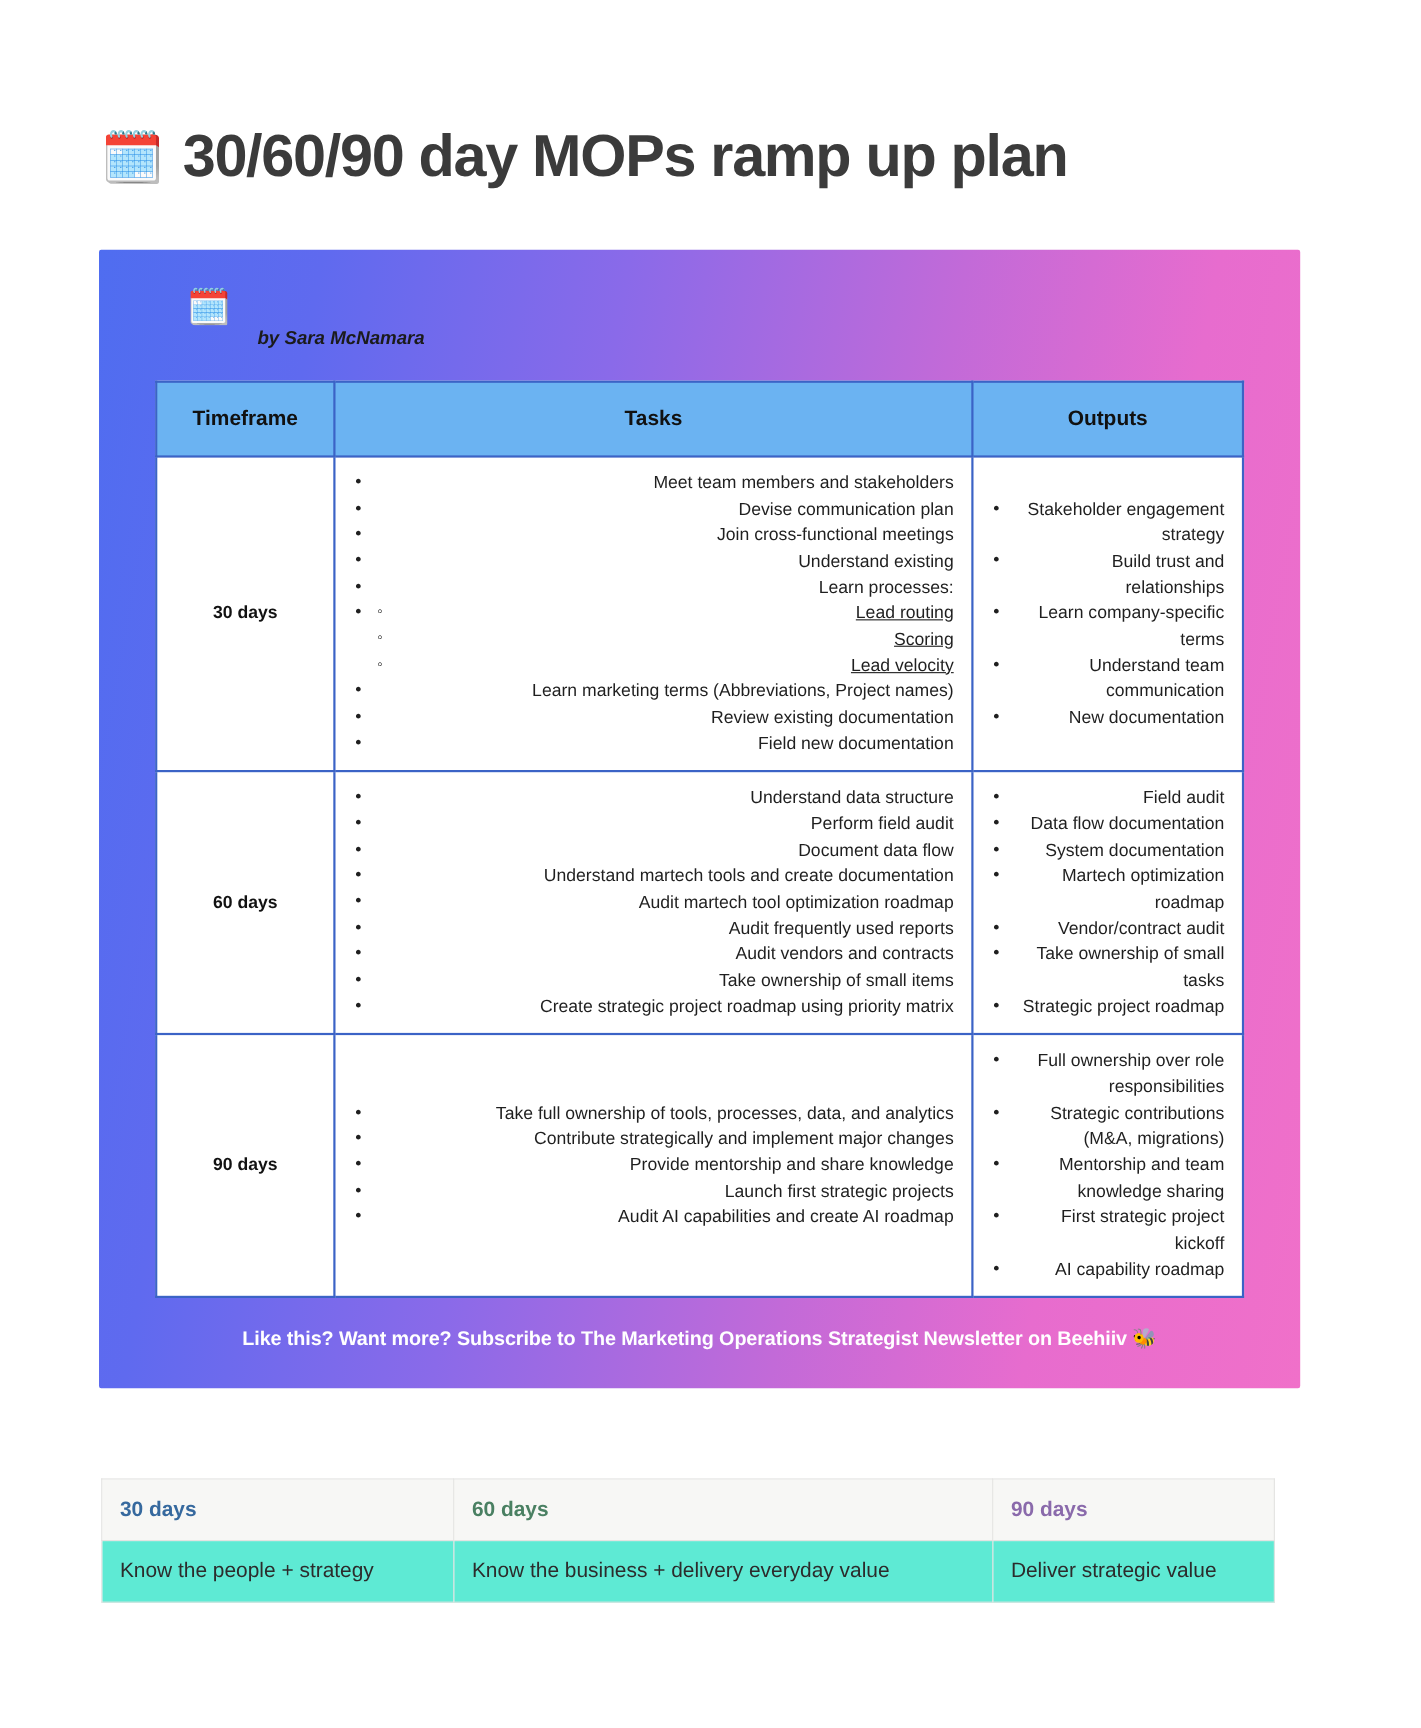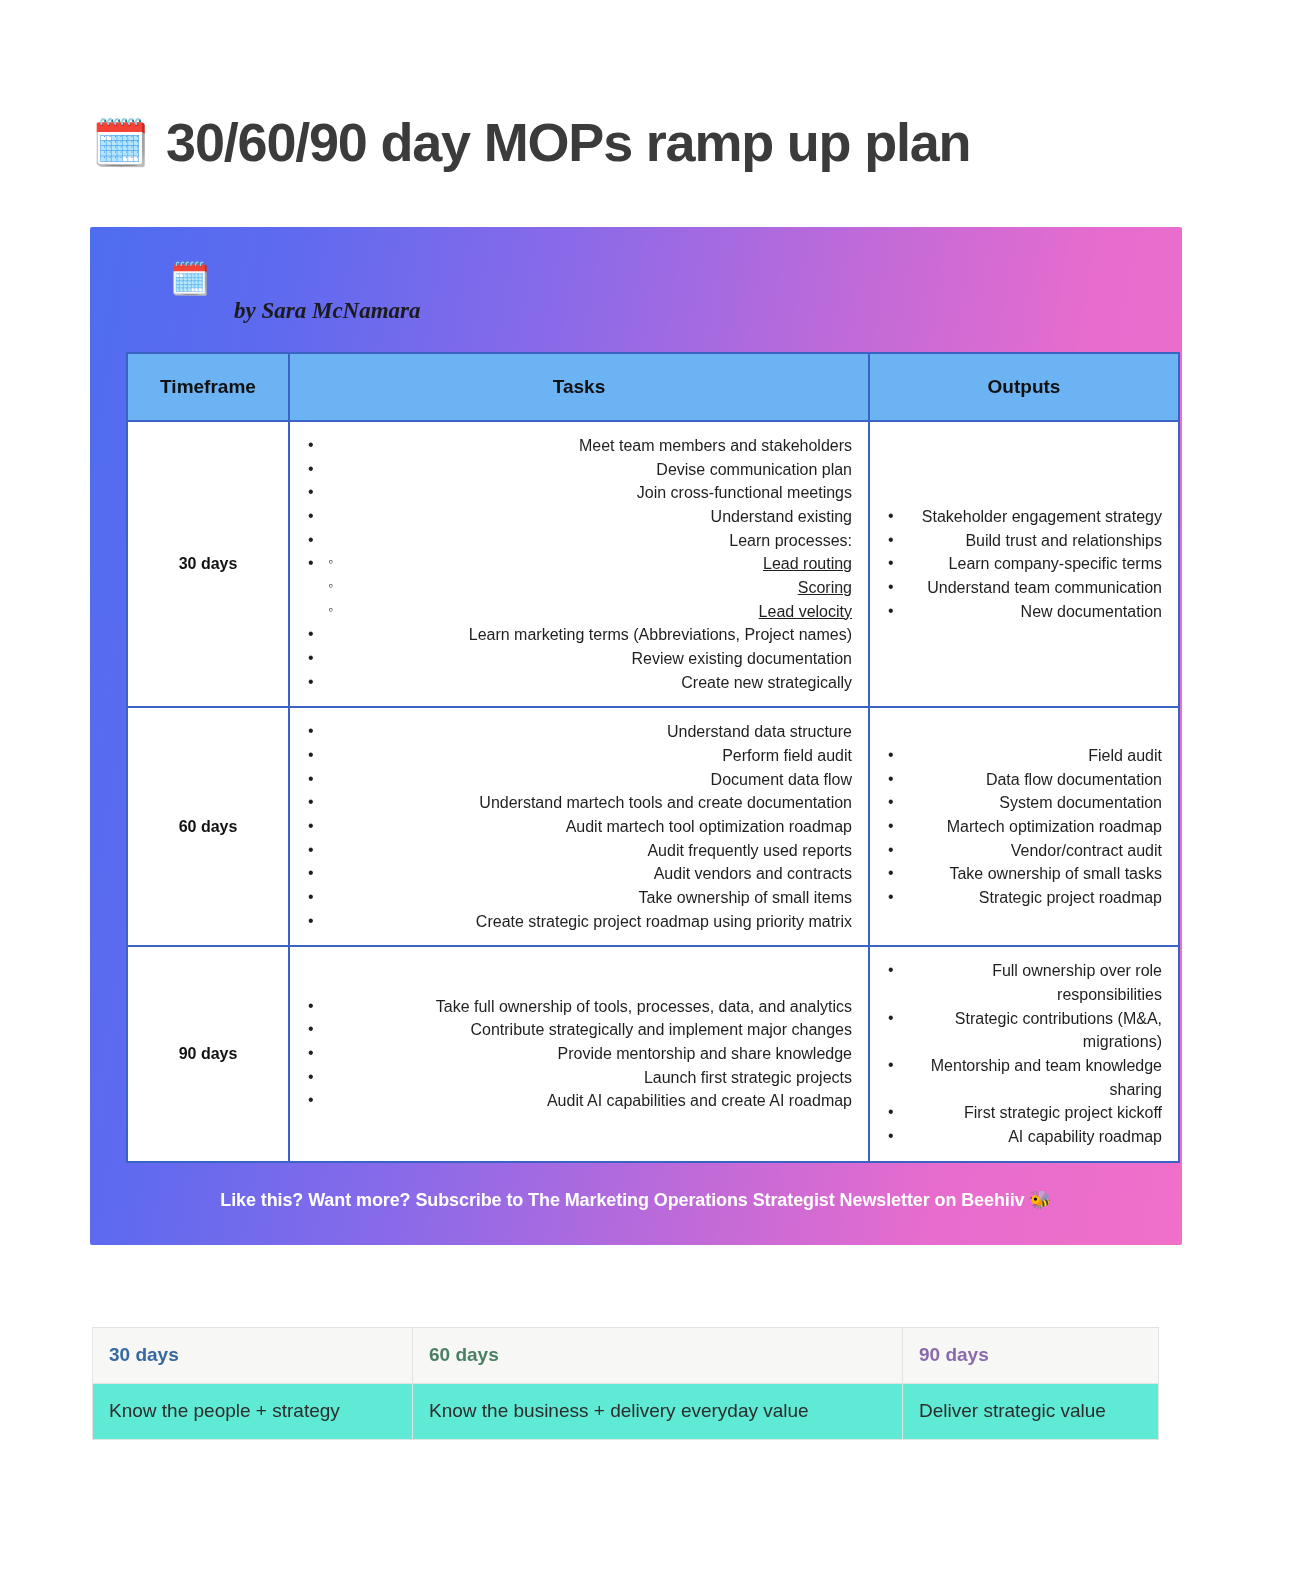--- a/index.html
+++ b/index.html
@@ -57,25 +57,24 @@
     font-size: 36px;
     font-weight: bold;
     color: #121212;
     letter-spacing: -0.7px;
     line-height: 1.1;
   }
   .ig-head .emoji { font-size: 32px; line-height: 1; }
   .ig-byline {
     padding-left: 108px;
     margin-top: 3px;
-    font-size: 23px;
+    font-size: 17px;
     font-style: italic;
     font-weight: bold;
     color: #1b1b1b;
-    font-family: Liberation Serif, serif;
   }
 
   
   .plan-table {
     margin: 28px auto 12px auto;
     width: 978px;
     border-collapse: collapse;
     background: #ffffff;
     border: 2px solid #3b63c6;
     table-layout: fixed;
@@ -88,21 +87,21 @@
   .plan-table thead th {
     background: #6bb3f2;
     color: #111111;
     font-size: 19px;
     font-weight: bold;
     height: 68px;
     text-align: center;
   }
   .col-timeframe { width: 162px; }
   .col-tasks     { width: 580px; }
-  .col-outputs   { width: 310px; }
+  .col-outputs   { width: 246px; }
 
   td.tf-cell {
     text-align: center;
     font-size: 16px;
     font-weight: bold;
     color: #121212;
   }
   td.list-cell {
     padding: 12px 16px 12px 18px;
   }
@@ -228,21 +227,21 @@
               <li>Learn processes:</li>
               <li style="list-style: none; padding: 0px;">
                 <ul class="sublist">
                   <li><span class="link">Lead routing</span></li>
                   <li><span class="link">Scoring</span></li>
                   <li><span class="link">Lead velocity</span></li>
                 </ul>
               </li>
               <li>Learn marketing terms (Abbreviations, Project names)</li>
               <li>Review existing documentation</li>
-              <li>Create new strategically</li>
+              <li>Field new documentation</li>
             </ul>
           </td>
           <td class="outputs-cell">
             <ul class="blist">
               <li>Stakeholder engagement strategy</li>
               <li>Build trust and relationships</li>
               <li>Learn company-specific terms</li>
               <li>Understand team communication</li>
               <li>New documentation</li>
             </ul>

